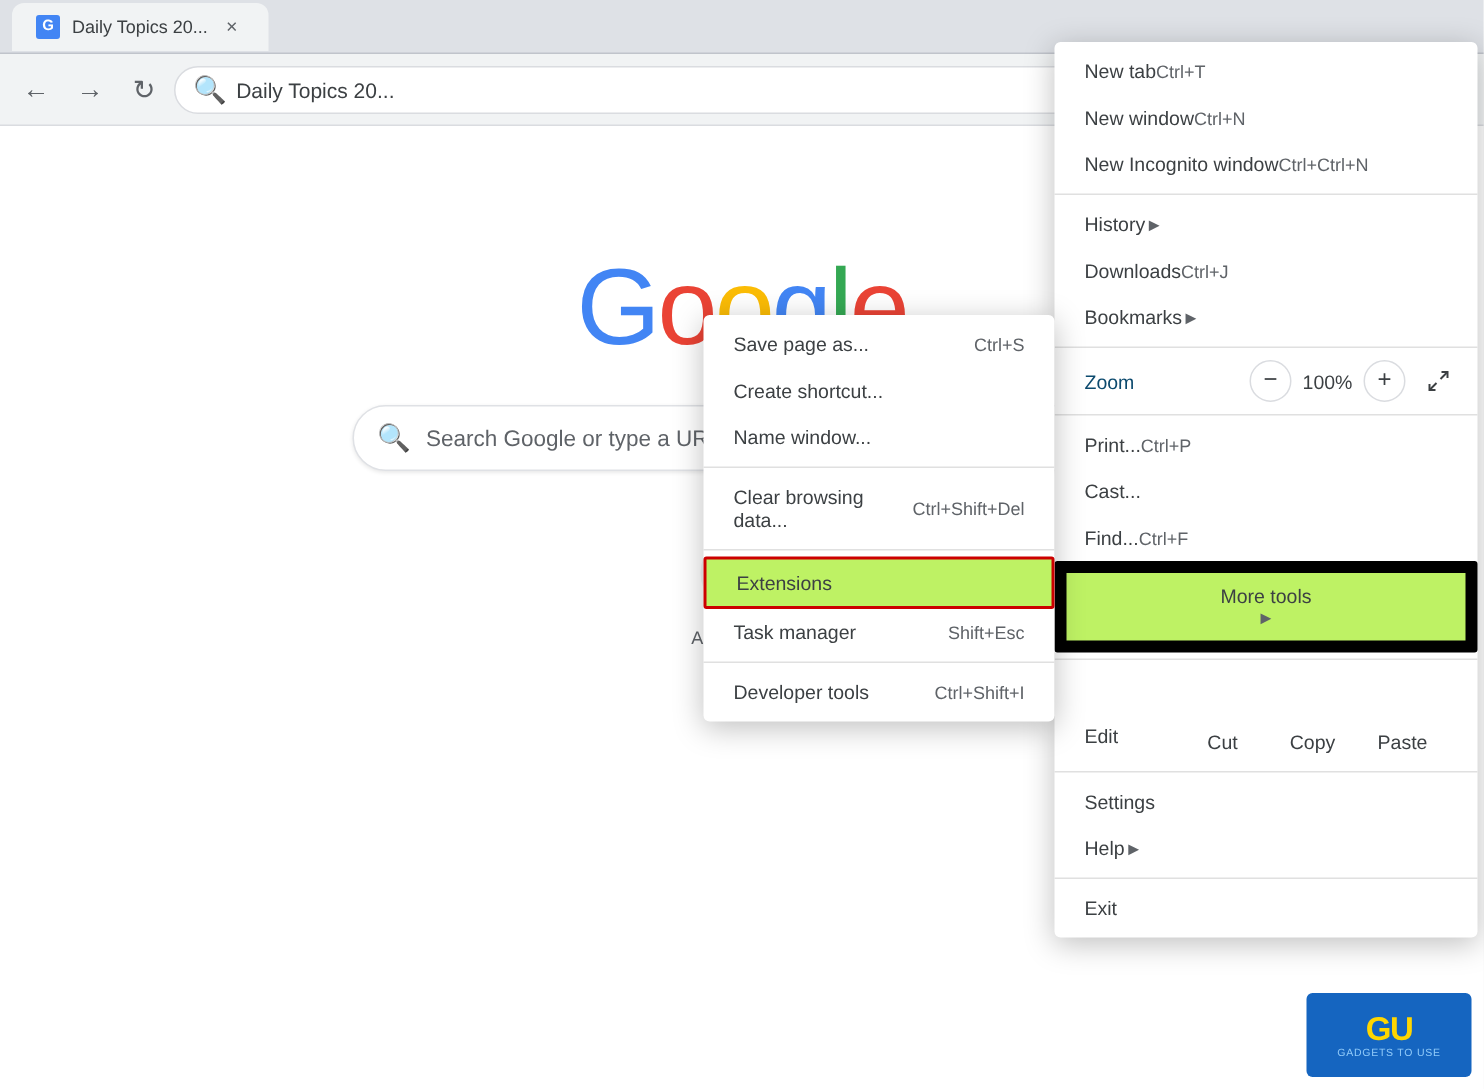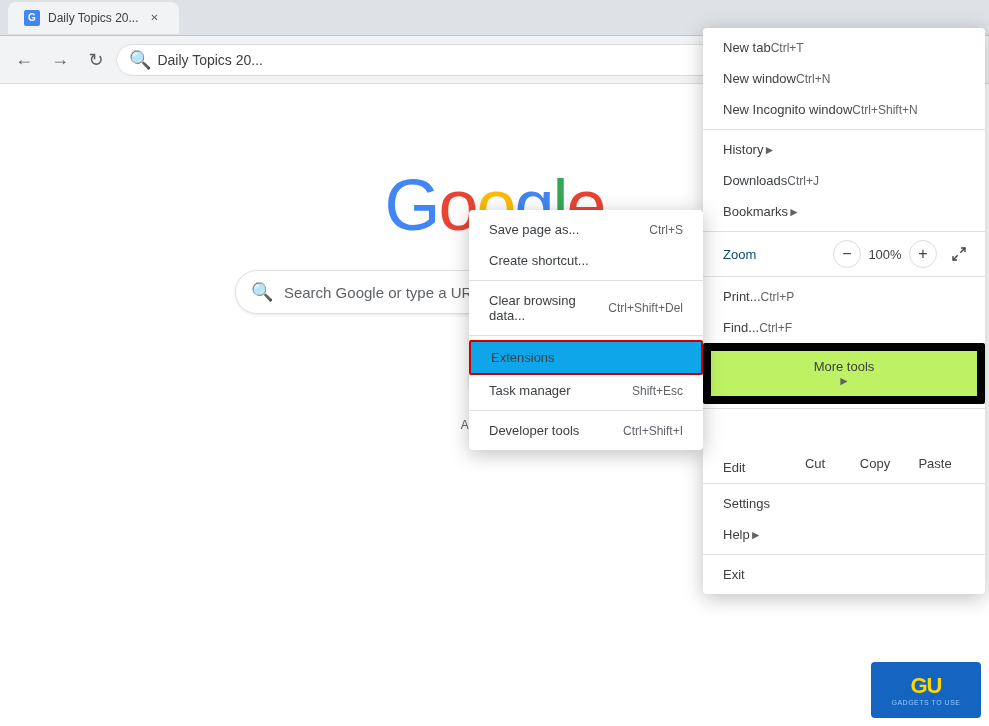--- a/index.html
+++ b/index.html
@@ -308,21 +308,21 @@
       font-size: 16px;
       color: #3c4043;
       width: 28px;
       height: 28px;
       display: flex;
       align-items: center;
       justify-content: center;
     }
     .edit-row {
       display: flex;
-      align-items: flex-end;
+      align-items: flex-start;
       padding: 4px 20px;
       gap: 0;
       margin-top: 39px;
     }
     .edit-label {
       flex: 1;
       font-size: 13px;
       color: #3c4043;
     }
     .edit-btn {
@@ -349,21 +349,21 @@
     .sub-menu-item {
       display: flex;
       align-items: center;
       justify-content: space-between;
       padding: 8px 20px;
       cursor: pointer;
       color: #3c4043;
       font-size: 13px;
     }
     .sub-menu-item.highlighted {
-      background: #0ea5e9;
+      background: #bef264;
       border: 2px solid #cc0000;
       border-radius: 2px;
     }
 
     
     .watermark {
       position: absolute;
       bottom: 8px;
       right: 8px;
       width: 110px;
@@ -487,21 +487,21 @@
       <span class="menu-shortcut">Ctrl+T</span>
     </div>
 
     <div class="menu-item">
       <span>New window</span>
       <span class="menu-shortcut">Ctrl+N</span>
     </div>
 
     <div class="menu-item">
       <span>New Incognito window</span>
-      <span class="menu-shortcut">Ctrl+Shift+N</span>
+      <span class="menu-shortcut">Ctrl+Ctrl+N</span>
     </div>
     <div class="menu-divider"></div>
 
     <div class="menu-item">
       <span>History</span>
       <span class="menu-arrow">►</span>
     </div>
 
     <div class="menu-item">
       <span>Downloads</span>
@@ -529,20 +529,23 @@
       </div>
     </div>
 
     <div class="menu-divider"></div>
 
     <div class="menu-item">
       <span>Print...</span>
       <span class="menu-shortcut">Ctrl+P</span>
     </div>
 
+    <div class="menu-item">
+      <span>Cast...</span>
+    </div>
 
     <div class="menu-item">
       <span>Find...</span>
       <span class="menu-shortcut">Ctrl+F</span>
     </div>
 
     <div class="menu-item highlighted">
       <span>More tools</span>
       <span class="menu-arrow">►</span>
     </div>
@@ -574,20 +577,23 @@
   </div>
 
   <div class="sub-menu">
     <div class="sub-menu-item">
       <span>Save page as...</span>
       <span class="menu-shortcut">Ctrl+S</span>
     </div>
     <div class="sub-menu-item">
       <span>Create shortcut...</span>
     </div>
+    <div class="sub-menu-item">
+      <span>Name window...</span>
+    </div>
     <div class="menu-divider"></div>
     <div class="sub-menu-item">
       <span>Clear browsing data...</span>
       <span class="menu-shortcut">Ctrl+Shift+Del</span>
     </div>
     <div class="menu-divider"></div>
 
     <div class="sub-menu-item highlighted">
       <span>Extensions</span>
     </div>

